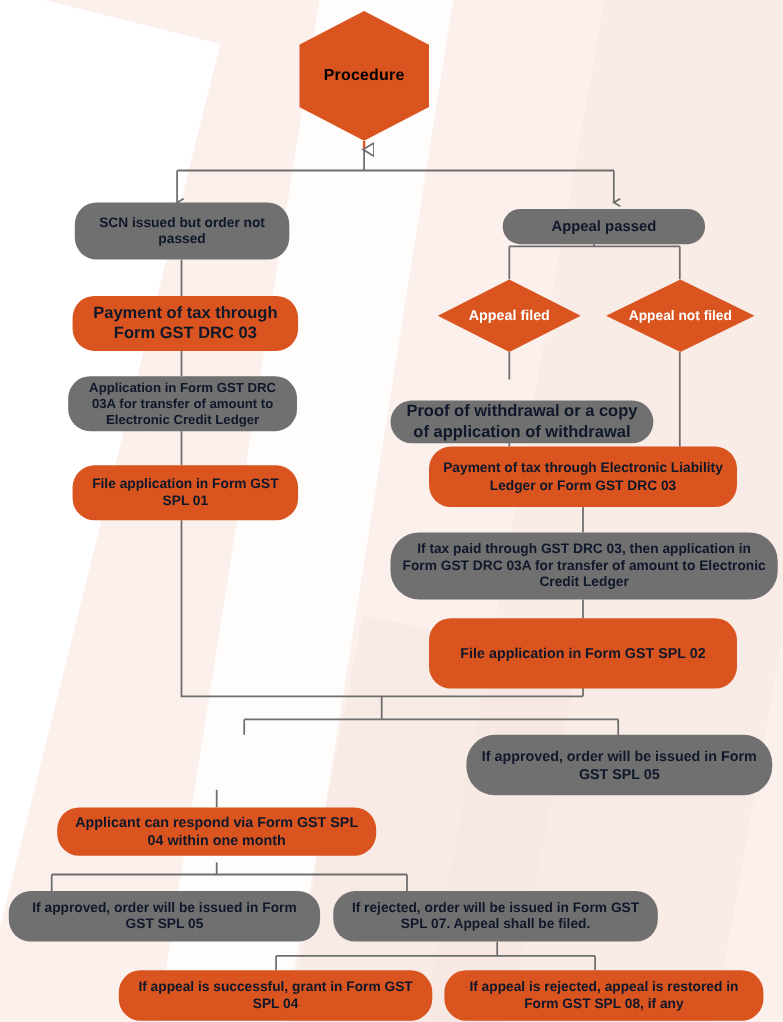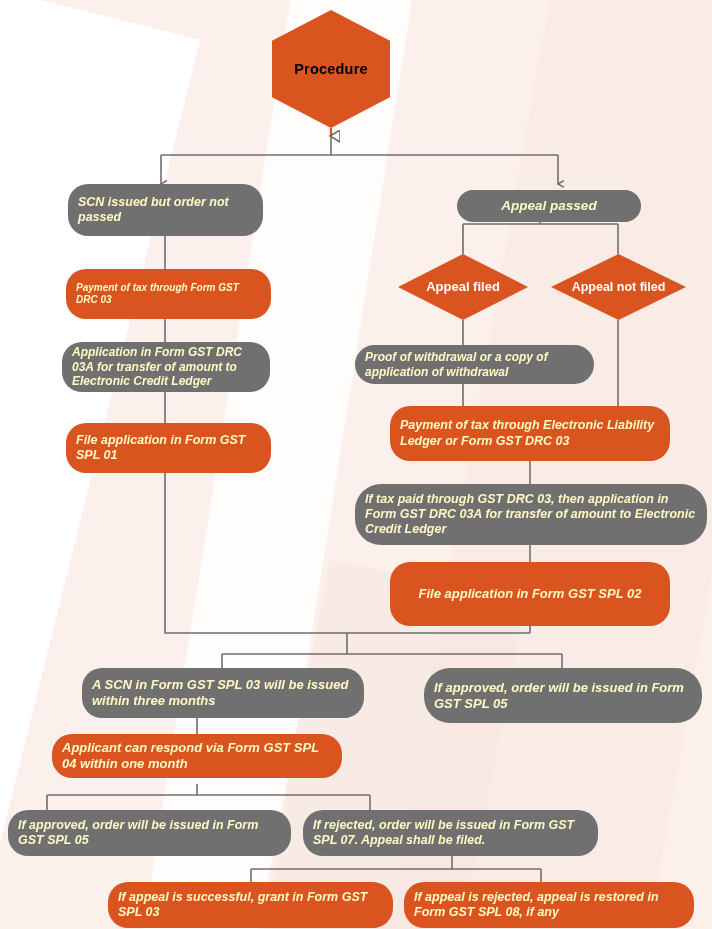--- a/index.html
+++ b/index.html
@@ -78,25 +78,25 @@
     stroke-width: 2.2;
   }
 
   
   .node {
     position: absolute;
     box-sizing: border-box;
     display: flex;
     align-items: center;
     justify-content: center;
-    color: #fef9c3;
+    text-align: center;
+    color: #0f172a;
     font-weight: bold;
     line-height: 1.22;
     padding: 5px 10px;
-    font-style: italic;
   }
   .node.gray  { background: #707070; }
   .node.orange{ background: #d9541f; }
   .node.pill  { border-radius: 20px; }
   .node.pill-lg { border-radius: 26px; }
 
   
   #node-procedure {
     position: absolute;
     left: 272px;
@@ -202,77 +202,74 @@
   </div>
 
   <div class="node gray pill" style="left:68px; top:184px; width:195px; height:52px; font-size:12.5px;">
     <span class="nlabel">SCN issued but order not passed</span>
   </div>
 
   <div class="node gray pill" style="left:457px; top:190px; width:184px; height:32px; font-size:13.5px;">
     <span class="nlabel">Appeal passed</span>
   </div>
 
-  <div class="node orange pill" style="left:66px; top:269px; width:205px; height:50px; font-size:10px;">
+  <div class="node orange pill" style="left:66px; top:269px; width:205px; height:50px; font-size:15px;">
     <span class="nlabel">Payment of tax through Form GST DRC 03</span>
   </div>
 
   <div class="node gray pill" style="left:62px; top:342px; width:208px; height:50px; font-size:12px;">
     <span class="nlabel">Application in Form GST DRC 03A for transfer of amount to Electronic Credit Ledger</span>
   </div>
 
   <div class="node orange pill" style="left:66px; top:423px; width:205px; height:50px; font-size:12.5px;">
     <span class="nlabel">File application in Form GST SPL 01</span>
   </div>
 
   <div class="diamond" style="left:398px; top:254px; width:130px; height:66px;">
     <span class="nlabel">Appeal filed</span>
   </div>
 
   <div class="diamond" style="left:551px; top:254px; width:135px; height:66px; font-size:12.5px;">
     <span class="nlabel">Appeal not filed</span>
   </div>
 
-  <div class="node gray pill" style="left:355px; top:345px; width:239px; height:39px; font-size:12px;">
+  <div class="node gray pill" style="left:355px; top:364px; width:239px; height:39px; font-size:15px;">
     <span class="nlabel">Proof of withdrawal or a copy of application of withdrawal</span>
   </div>
 
   <div class="node orange pill" style="left:390px; top:406px; width:280px; height:55px; font-size:12.5px;padding-left:10px;">
     <span class="nlabel">Payment of tax through Electronic Liability Ledger or Form GST DRC 03</span>
   </div>
 
   <div class="node gray pill-lg" style="left:355px; top:484px; width:352px; height:61px; font-size:12.5px;">
     <span class="nlabel">If tax paid through GST DRC 03, then application in Form GST DRC 03A for transfer of amount to Electronic Credit Ledger</span>
   </div>
 
   <div class="node orange pill" style="left:390px; top:562px; width:280px; height:64px; font-size:13px;">
     <span class="nlabel">File application in Form GST SPL 02</span>
   </div>
 
-  <div class="node gray pill" style="left:82px; top:668px; width:282px; height:50px; font-size:13px;">
-    <span class="nlabel">A SCN in Form GST SPL 03 will be issued within three months</span>
-  </div>
 
   <div class="node gray pill-lg" style="left:424px; top:668px; width:278px; height:55px; font-size:13px;">
     <span class="nlabel">If approved, order will be issued in Form GST SPL 05</span>
   </div>
 
   <div class="node orange pill" style="left:52px; top:734px; width:290px; height:44px; font-size:13px;">
     <span class="nlabel">Applicant can respond via Form GST SPL 04 within one month</span>
   </div>
 
   <div class="node gray pill" style="left:8px; top:810px; width:283px; height:46px; font-size:12.5px;">
     <span class="nlabel">If approved, order will be issued in Form GST SPL 05</span>
   </div>
 
   <div class="node gray pill" style="left:303px; top:810px; width:295px; height:46px; font-size:12.5px;">
     <span class="nlabel">If rejected, order will be issued in Form GST SPL 07. Appeal shall be filed.</span>
   </div>
 
   <div class="node orange pill" style="left:108px; top:882px; width:285px; height:46px; font-size:12.5px;">
-    <span class="nlabel">If appeal is successful, grant in Form GST SPL 03</span>
+    <span class="nlabel">If appeal is successful, grant in Form GST SPL 04</span>
   </div>
 
   <div class="node orange pill" style="left:404px; top:882px; width:290px; height:46px; font-size:12.5px;">
     <span class="nlabel">If appeal is rejected, appeal is restored in Form GST SPL 08, if any</span>
   </div>
 
 </div>
 
 </body></html>

